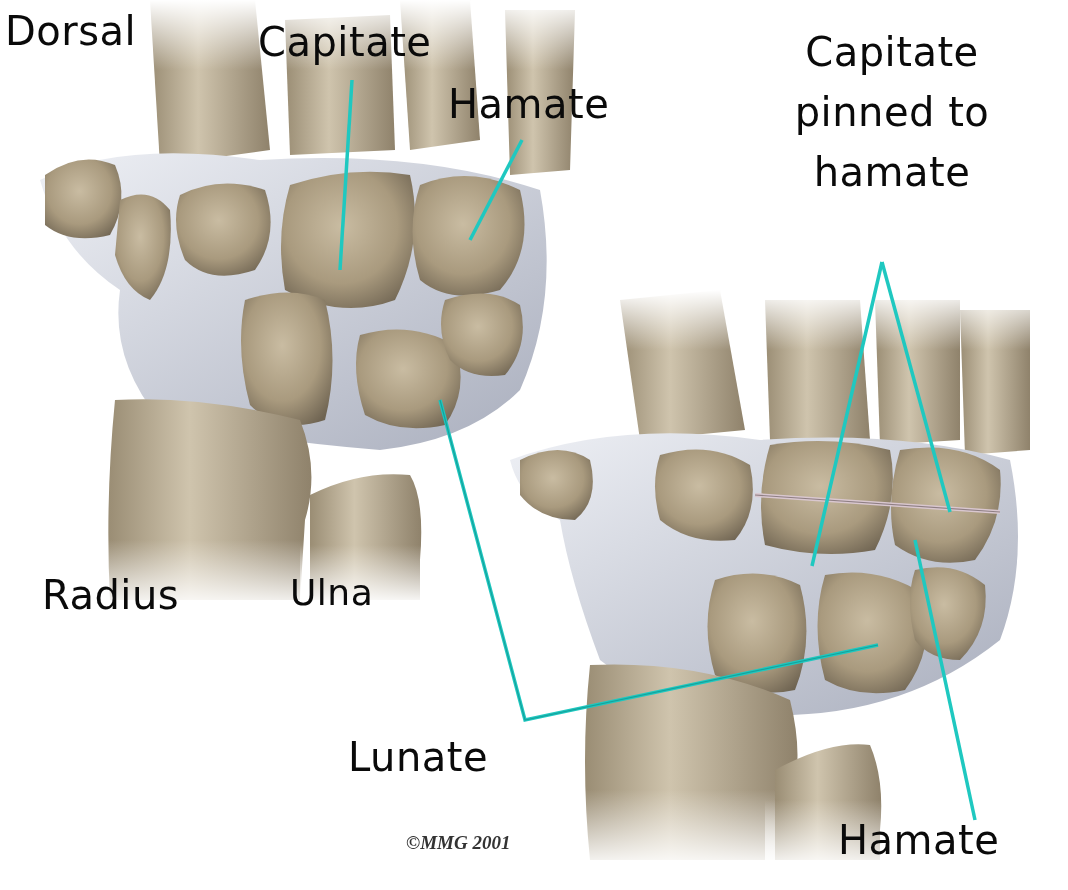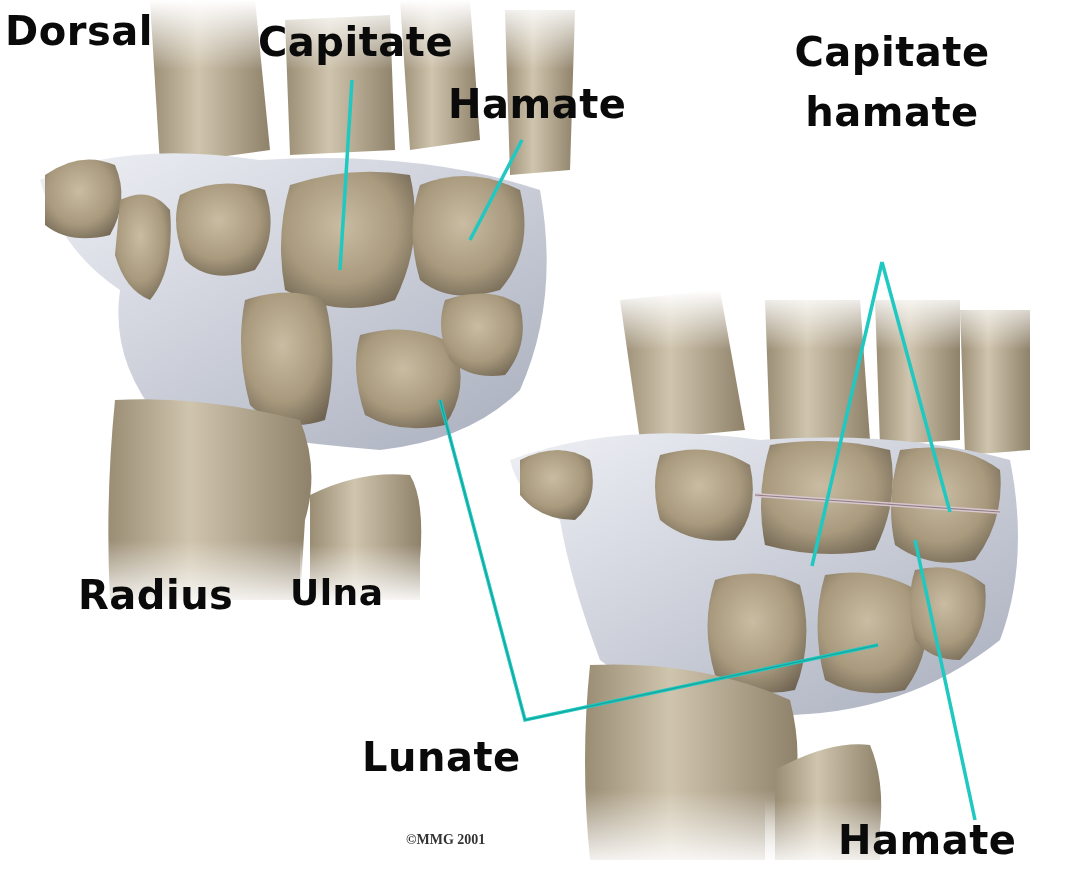--- a/index.html
+++ b/index.html
@@ -1,20 +1,20 @@
 <!DOCTYPE html>
 <html><head>
 <meta charset="utf-8">
 <style>
   html,body{margin:0;padding:0;background:#ffffff;}
   body{width:1068px;height:890px;position:relative;overflow:hidden;font-family:"DejaVu Sans","Liberation Sans",sans-serif;}
   #stage{position:absolute;left:0;top:0;width:1068px;height:890px;}
-  .label{position:absolute;color:#0a0a0a;font-weight:bold;font-family:"DejaVu Sans","Liberation Sans",sans-serif;letter-spacing:0.5px;line-height:1.0;white-space:nowrap;}
+  .label{position:absolute;color:#0a0a0a;font-weight:normal;font-family:"DejaVu Sans","Liberation Sans",sans-serif;letter-spacing:0.5px;line-height:1.0;white-space:nowrap;}
   .label.center{text-align:center;}
-  .copyright{position:absolute;font-family:"Liberation Serif","DejaVu Serif",serif;font-weight:bold;color:#333;font-size:14px;}
+  .copyright{position:absolute;font-family:"Liberation Serif","DejaVu Serif",serif;font-weight:bold;color:#333;font-size:19px;font-style:italic;}
 </style>
 </head>
 <body>
 
 <div id="stage">
   <svg width="1068" height="890" viewBox="0 0 1068 890" style="position:absolute;left:0;top:0;">
     <defs>
       <radialGradient id="boneG" cx="45%" cy="40%" r="70%">
         <stop offset="0%" stop-color="#c9bca2"></stop>
         <stop offset="60%" stop-color="#a99a7e"></stop>
@@ -113,25 +113,26 @@
   <div class="label center" style="left:5px;top:8px;font-size:40px;line-height:46px;">
     <div>Dorsal</div>
   </div>
 
   <div class="label" style="left:258px;top:22px;font-size:40px;">Capitate</div>
 
   <div class="label" style="left:448px;top:84px;font-size:40px;">Hamate</div>
 
   <div class="label center" style="left:742px;top:22px;width:300px;font-size:40px;line-height:60px;">
     <div>Capitate</div>
+    <div>pinned to</div>
     <div>hamate</div>
   </div>
 
-  <div class="label" style="left:42px;top:575px;font-size:40px;margin-left:36px;">Radius</div>
+  <div class="label" style="left:42px;top:575px;font-size:40px;">Radius</div>
 
   <div class="label" style="left:290px;top:575px;font-size:36px;">Ulna</div>
 
-  <div class="label" style="left:362px;top:737px;font-size:40px;text-align:center;">Lunate</div>
+  <div class="label" style="left:348px;top:737px;font-size:40px;text-align:center;">Lunate</div>
 
   <div class="label" style="left:838px;top:820px;font-size:40px;">Hamate</div>
 
   <div class="copyright" style="left:406px;top:832px;">©MMG 2001</div>
 </div>
 
 </body></html>

